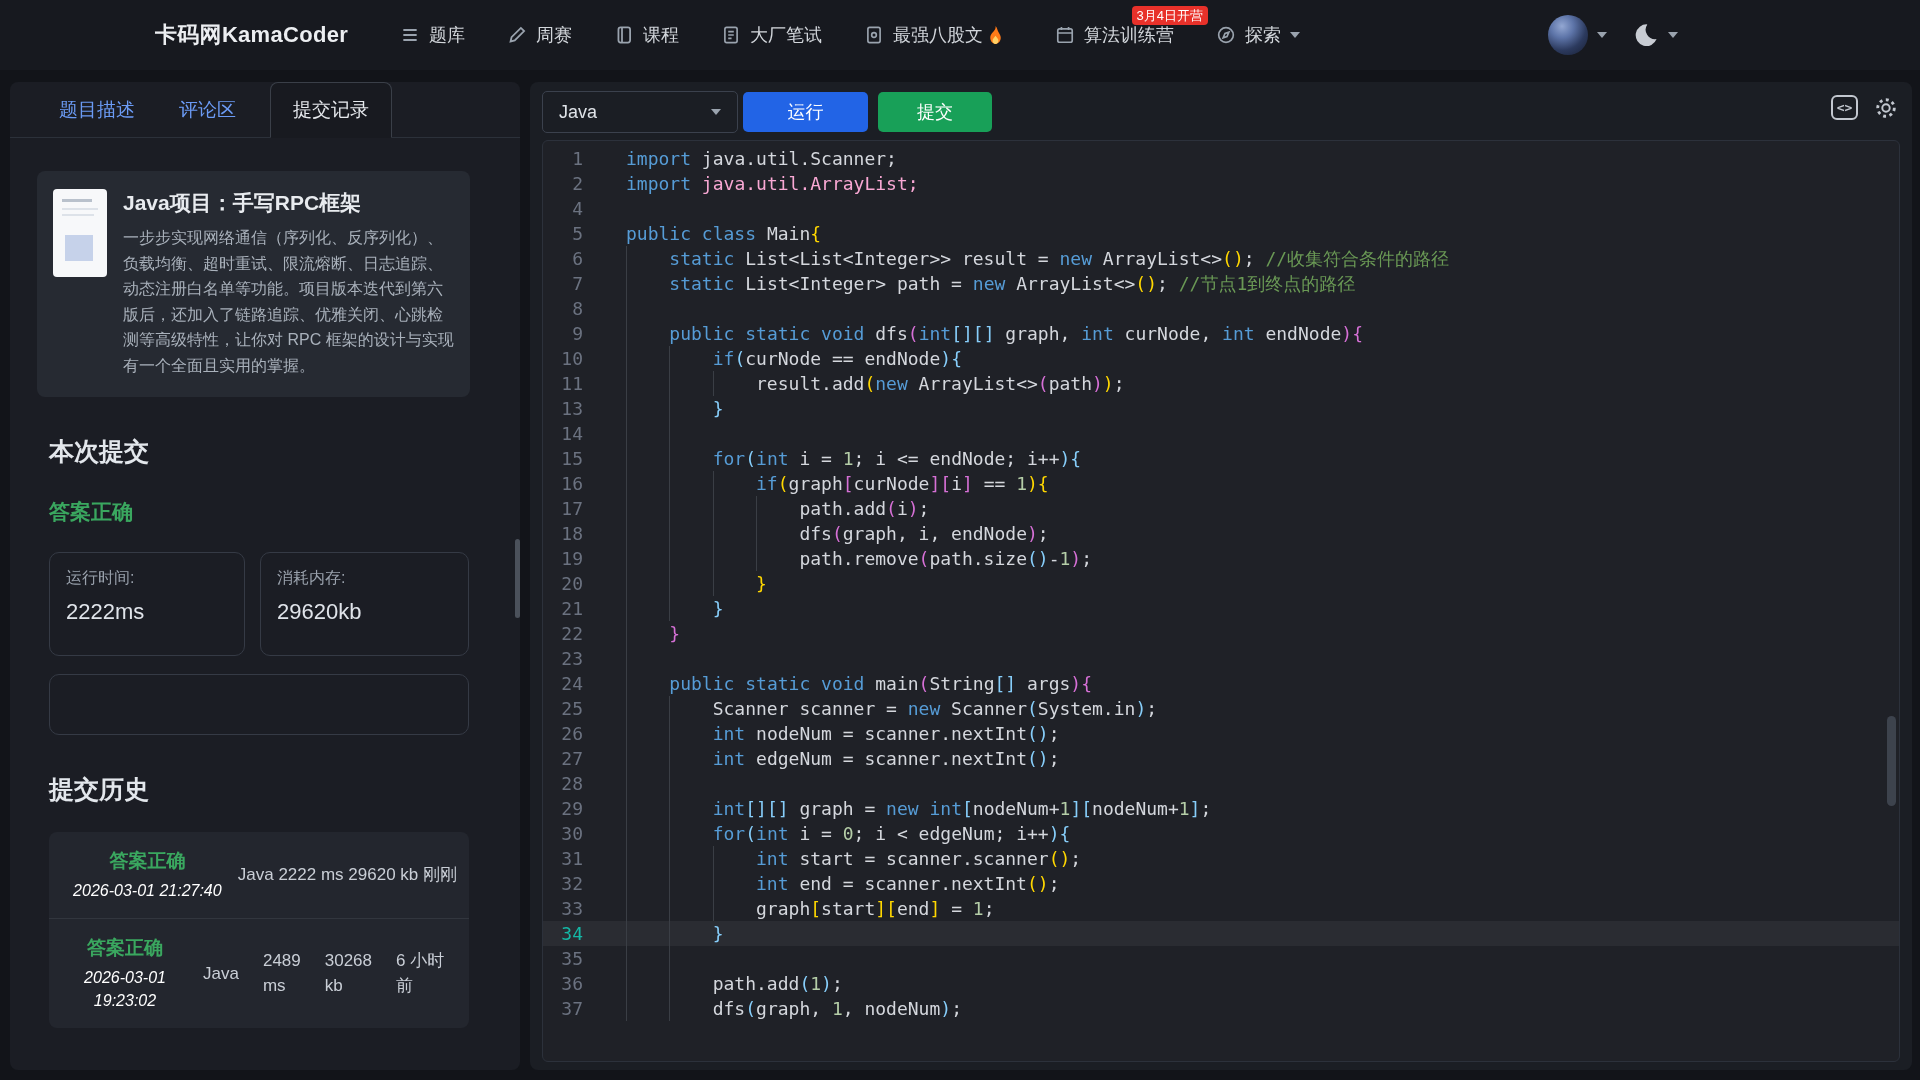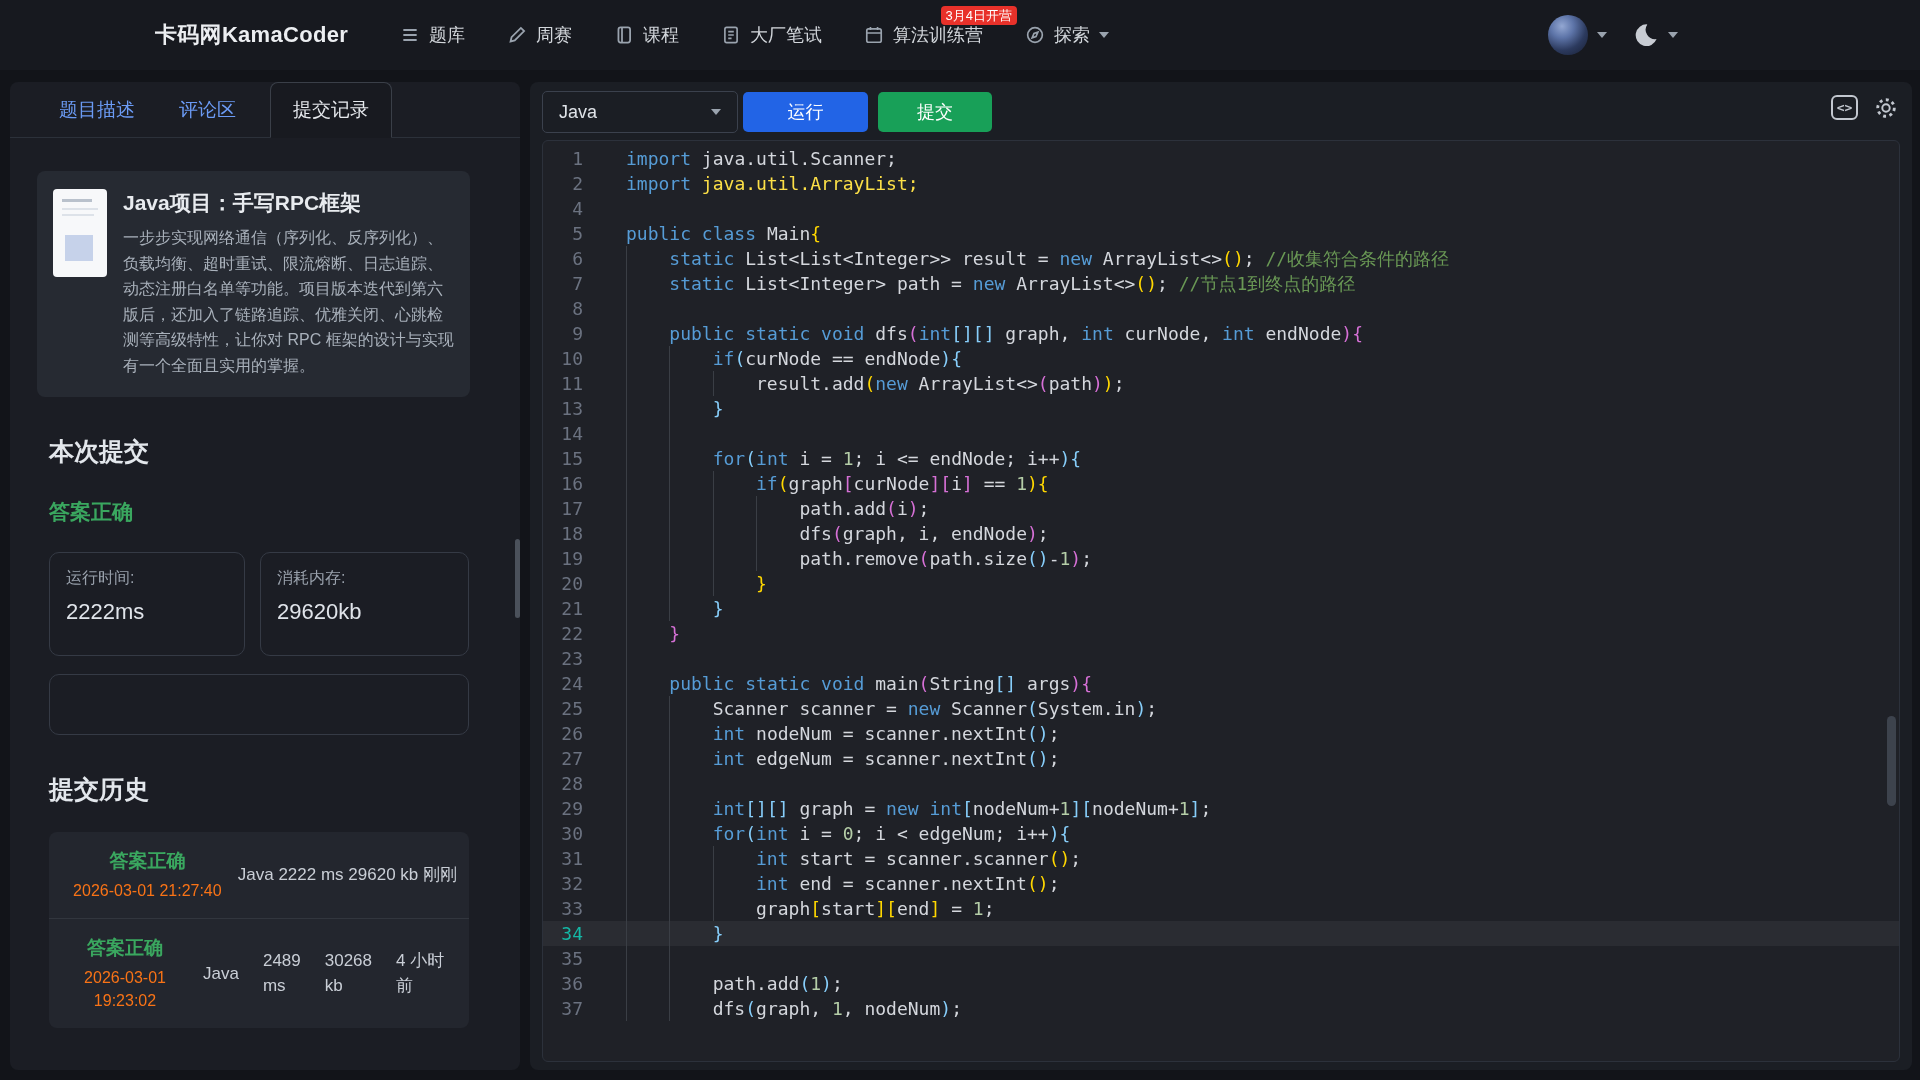--- a/index.html
+++ b/index.html
@@ -49,21 +49,21 @@
   .stat-value { font-size:22px; color:#e0e4ea; margin-top:10px; }
 
   .empty-card { margin-top:18px; width:420px; height:61px; border:1px solid #353a45; border-radius:10px; }
 
   .history-card { margin-top:26px; width:420px; background:#23262e; border-radius:8px; }
   .history-row { display:flex; align-items:center; padding:16px 12px; cursor:pointer; }
   .history-row + .history-row { border-top:1px solid #32363e; }
   .hr-left { width:210px; text-align:center; }
   .hr-left.narrow { width:128px; }
   .hr-status { font-size:19px; font-weight:600; color:#3aa75f; }
-  .hr-time { font-size:16px; color:#f97316; margin-top:5px; line-height:1.45; }
+  .hr-time { font-size:16px; color:#ffffff; margin-top:5px; line-height:1.45;font-style:italic; }
   .hr-detail { font-size:17px; color:#c9ced6; margin-left:4px; white-space:nowrap; }
   .hr-cols { display:flex; align-items:center; gap:24px; margin-left:14px; }
   .hr-cols span { font-size:17px; color:#c9ced6; white-space:pre-line; line-height:1.5; }
 
   .divider-handle { position:absolute; left:515px; top:539px; width:5px; height:79px; background:#4b515b; border-radius:3px; cursor:row-resize; }
 
   
   .toolbar { position:relative; height:56px; }
   .lang-select { position:absolute; left:12px; top:9px; width:196px; height:42px; border:1px solid #3b414d; border-radius:5px; background:#1b1e24; color:#dfe3e8; font-size:18px; display:flex; align-items:center; padding:0 16px; cursor:pointer; }
   .lang-select .caret { margin-left:auto; }
@@ -110,20 +110,32 @@
     </div>
     <div class="nav-item">
       <svg width="20" height="20" viewBox="0 0 18 18" fill="none" stroke="#9aa3ae" stroke-width="1.5">
           <rect x="3.5" y="2.2" width="11" height="13.6" rx="1.6"></rect>
           <path d="M6.5 6h5M6.5 9h5M6.5 12h3"></path>
         </svg>
       <span>大厂笔试</span>
     </div>
     <div class="nav-item">
       <svg width="20" height="20" viewBox="0 0 18 18" fill="none" stroke="#9aa3ae" stroke-width="1.5">
+          <rect x="3.5" y="2.2" width="11" height="13.6" rx="1.6"></rect>
+          <circle cx="9" cy="9" r="2.1"></circle>
+          <path d="M9 4.6v.01M9 13.4v.01"></path>
+        </svg>
+      <span>最强八股文</span>
+      <svg width="17" height="21" viewBox="0 0 16 20" style="margin-left:4px">
+          <path d="M8 1c.6 3-1.4 4.6-2.8 6.2C3.8 8.8 3 10.3 3 12.2 3 15.4 5.2 18 8 18s5-2.6 5-5.8c0-3.6-2.6-5-3.2-8C9.5 2.9 8.8 1.8 8 1z" fill="#ff7a18"></path>
+          <path d="M8 18c-1.6 0-2.8-1.4-2.8-3.1 0-2 1.6-2.7 2.8-4.6 1.2 1.9 2.8 2.6 2.8 4.6C10.8 16.6 9.6 18 8 18z" fill="#ffd166"></path>
+        </svg>
+    </div>
+    <div class="nav-item">
+      <svg width="20" height="20" viewBox="0 0 18 18" fill="none" stroke="#9aa3ae" stroke-width="1.5">
           <rect x="2.5" y="3.5" width="13" height="12" rx="1.6"></rect>
           <path d="M2.5 7.2h13M5.8 1.8v2.6M12.2 1.8v2.6M5.5 10.5h.01M9 10.5h.01M12.5 10.5h.01M5.5 13h.01M9 13h.01"></path>
         </svg>
       <span>算法训练营</span>
       <span class="camp-badge">3月4日开营</span>
     </div>
     <div class="nav-item">
       <svg width="20" height="20" viewBox="0 0 18 18" fill="none" stroke="#9aa3ae" stroke-width="1.5">
           <circle cx="9" cy="9" r="6.6"></circle>
           <path d="M11.6 6.4l-1.7 4-3.5 1.2 1.7-4z"></path>
@@ -191,21 +203,21 @@
         <div class="hr-left narrow">
           <div class="hr-status">答案正确</div>
           <div class="hr-time">2026-03-01 19:23:02</div>
         </div>
         <div class="hr-cols">
           <span>Java</span>
           <span>2489
 ms</span>
           <span>30268
 kb</span>
-          <span>4 小时
+          <span>6 小时
 前</span>
         </div>
       </div>
     </div>
   </div>
 </aside>
 
 <div class="divider-handle"></div>
 
 <main class="right-panel">
@@ -220,21 +232,21 @@
       <div class="code-icon">&lt;&gt;</div>
       <svg class="gear" width="24" height="24" viewBox="0 0 22 22" fill="none">
           <circle cx="11" cy="11" r="3.4" stroke="#c3c8d0" stroke-width="1.8"></circle>
           <circle cx="11" cy="11" r="7.6" stroke="#c3c8d0" stroke-width="2.6" stroke-dasharray="2.7 3.2"></circle>
         </svg>
     </div>
   </div>
   <div class="code-box">
     <div id="code-lines">
         <div class="cl"><span class="ln">1</span><span class="lt"><span style="color: rgb(86, 156, 214);">import</span><span style="color: rgb(212, 215, 221);"> java.util.Scanner;</span></span></div>
-        <div class="cl"><span class="ln">2</span><span class="lt"><span style="color: rgb(86, 156, 214);">import</span><span style="color: #fde047;"> java.util.ArrayList;</span></span></div>
+        <div class="cl"><span class="ln">2</span><span class="lt"><span style="color: rgb(86, 156, 214);">import</span><span style="color: #f9a8d4;"> java.util.ArrayList;</span></span></div>
         <div class="cl"><span class="ln">4</span><span class="lt"></span></div>
         <div class="cl"><span class="ln">5</span><span class="lt"><span style="color: rgb(86, 156, 214); margin-top: 41px;">public class</span><span style="color: rgb(212, 215, 221);"> Main</span><span style="color: rgb(255, 215, 0);">{</span></span></div>
         <div class="cl"><span class="ln">6</span><span class="lt"><span class="guide"></span><span style="color: rgb(86, 156, 214);">static</span><span style="color: rgb(212, 215, 221);"> List&lt;List&lt;Integer&gt;&gt; result = </span><span style="color: rgb(86, 156, 214);">new</span><span style="color: rgb(212, 215, 221);"> ArrayList&lt;&gt;</span><span style="color: rgb(255, 215, 0);">()</span><span style="color: rgb(212, 215, 221);">; </span><span style="color: rgb(106, 153, 85);">//收集符合条件的路径</span></span></div>
         <div class="cl"><span class="ln">7</span><span class="lt"><span class="guide"></span><span style="color: rgb(86, 156, 214);">static</span><span style="color: rgb(212, 215, 221);"> List&lt;Integer&gt; path = </span><span style="color: rgb(86, 156, 214);">new</span><span style="color: rgb(212, 215, 221);"> ArrayList&lt;&gt;</span><span style="color: rgb(255, 215, 0);">()</span><span style="color: rgb(212, 215, 221);">; </span><span style="color: rgb(106, 153, 85);">//节点1到终点的路径</span></span></div>
         <div class="cl"><span class="ln">8</span><span class="lt"><span class="guide"></span></span></div>
         <div class="cl"><span class="ln">9</span><span class="lt"><span class="guide"></span><span style="color: rgb(86, 156, 214);">public static void</span><span style="color: rgb(212, 215, 221);"> dfs</span><span style="color: rgb(214, 112, 214);">(</span><span style="color: rgb(86, 156, 214);">int</span><span style="color: rgb(135, 206, 250);">[][]</span><span style="color: rgb(212, 215, 221);"> graph, </span><span style="color: rgb(86, 156, 214);">int</span><span style="color: rgb(212, 215, 221);"> curNode, </span><span style="color: rgb(86, 156, 214);">int</span><span style="color: rgb(212, 215, 221);"> endNode</span><span style="color: rgb(214, 112, 214);">){</span></span></div>
         <div class="cl"><span class="ln">10</span><span class="lt"><span class="guide"></span><span class="guide"></span><span style="color: rgb(86, 156, 214);">if</span><span style="color: rgb(135, 206, 250);">(</span><span style="color: rgb(212, 215, 221);">curNode == endNode</span><span style="color: rgb(135, 206, 250);">){</span></span></div>
         <div class="cl"><span class="ln">11</span><span class="lt"><span class="guide"></span><span class="guide"></span><span class="guide"></span><span style="color: rgb(212, 215, 221);">result.add</span><span style="color: rgb(255, 215, 0);">(</span><span style="color: rgb(86, 156, 214);">new</span><span style="color: rgb(212, 215, 221);"> ArrayList&lt;&gt;</span><span style="color: rgb(214, 112, 214);">(</span><span style="color: rgb(212, 215, 221);">path</span><span style="color: rgb(214, 112, 214);">)</span><span style="color: rgb(255, 215, 0);">)</span><span style="color: rgb(212, 215, 221);">;</span></span></div>
         <div class="cl"><span class="ln">13</span><span class="lt"><span class="guide"></span><span class="guide"></span><span style="color: rgb(135, 206, 250);">}</span></span></div>
         <div class="cl"><span class="ln">14</span><span class="lt"><span class="guide"></span><span class="guide"></span></span></div>

